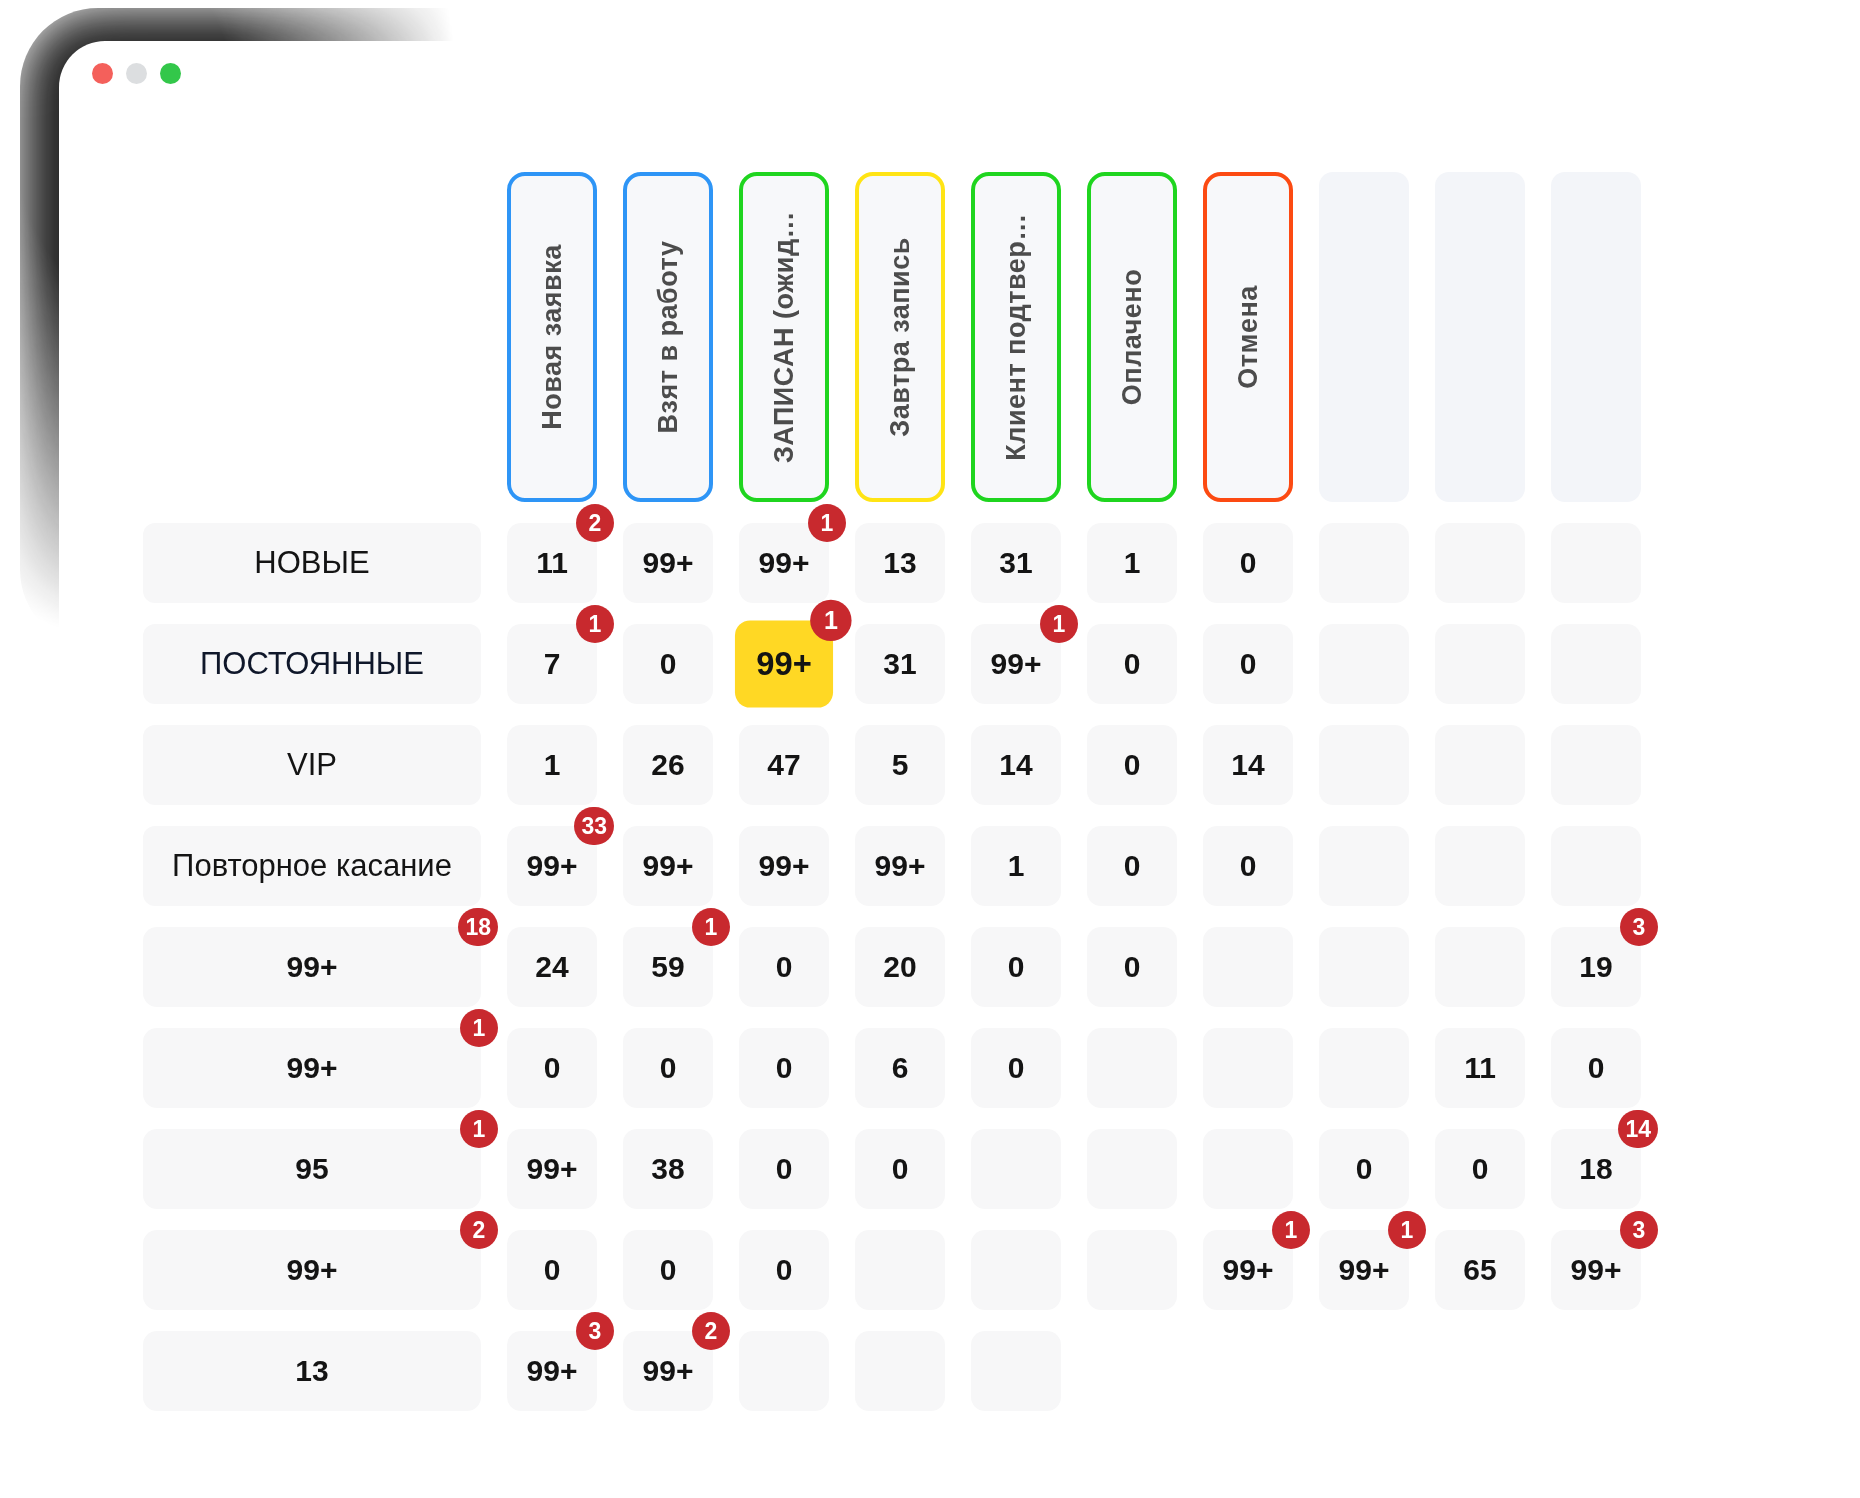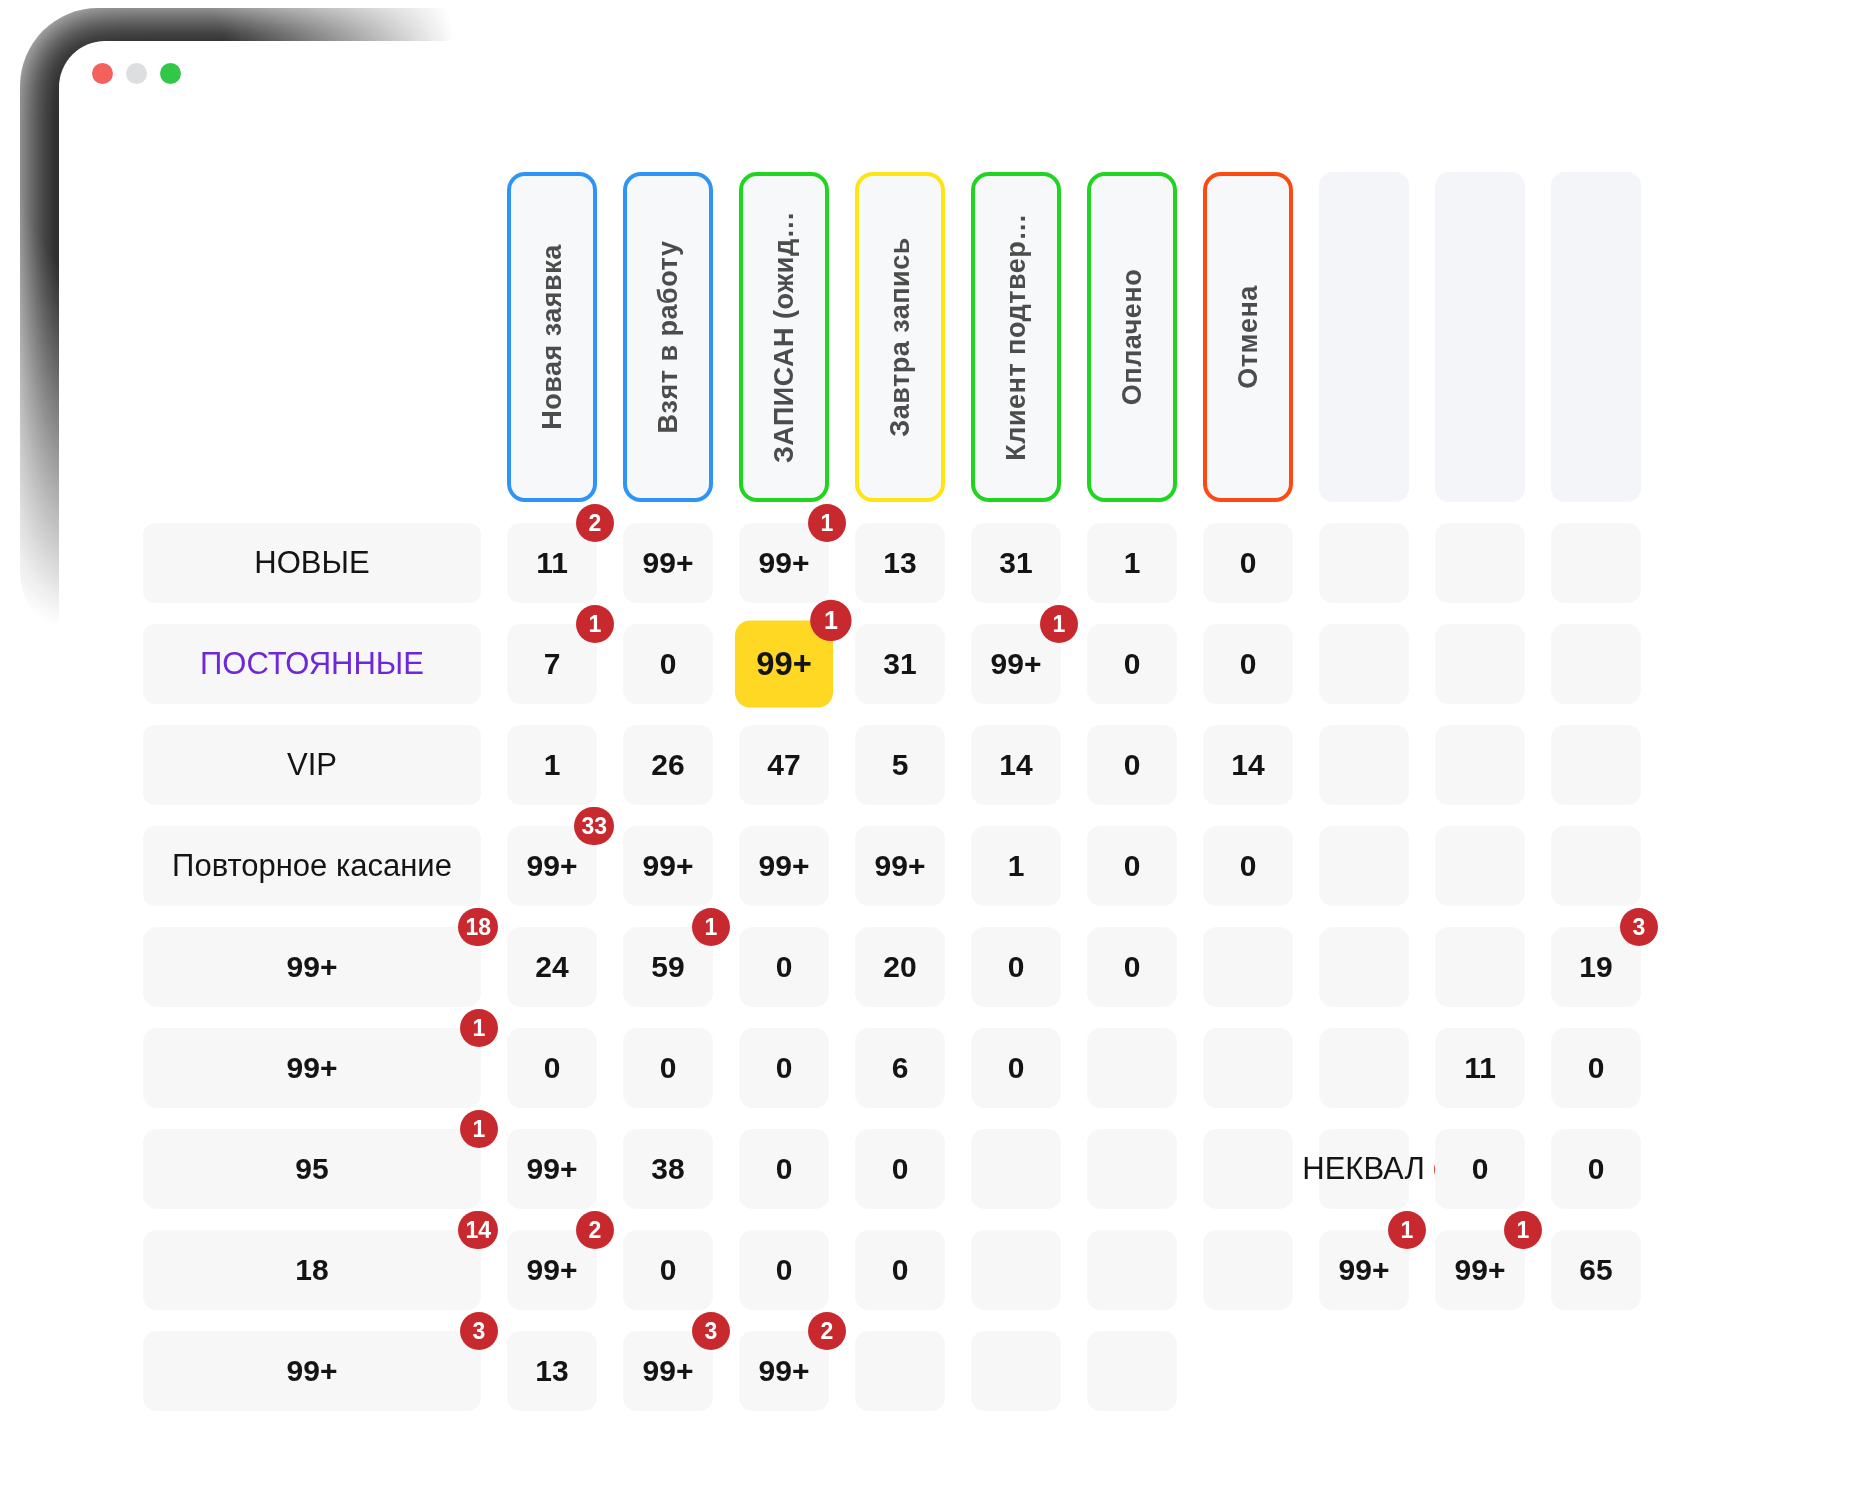--- a/index.html
+++ b/index.html
@@ -116,21 +116,21 @@
         </div>
         <div class="cell">
           <span>1</span>
         </div>
         <div class="cell">
           <span>0</span>
         </div>
         <div class="cell"></div>
         <div class="cell"></div>
         <div class="cell"></div>
-        <div class="rlabel" style="color: #6d28d9;">
+        <div class="rlabel" style="color: #0f172a;">
           <span>ПОСТОЯННЫЕ</span>
         </div>
         <div class="cell">
           <span>7</span>
           <div class="badge">1</div>
         </div>
         <div class="cell">
           <span>0</span>
         </div>
         <div class="cell hl">
@@ -278,32 +278,20 @@
         </div>
         <div class="cell">
           <span>0</span>
         </div>
         <div class="cell">
           <span>0</span>
         </div>
         <div class="cell"></div>
         <div class="cell"></div>
         <div class="cell"></div>
-        <div class="rlabel">
-          <span class="trash"><svg viewBox="0 0 24 26" width="29" height="31">
-              <rect x="9" y="0.5" width="6" height="3" rx="1" fill="#eceff1" stroke="#7d848c"></rect>
-              <rect x="3" y="3" width="18" height="3" rx="1.2" fill="#eceff1" stroke="#7d848c"></rect>
-              <path d="M5 7 L19 7 L17.6 25 L6.4 25 Z" fill="#e3e7ea" stroke="#7d848c"></path>
-              <path d="M8.2 9 L8.9 23 M12 9 L12 23 M15.8 9 L15.1 23" stroke="#9aa2aa" stroke-width="1"></path>
-            </svg></span>
-          <span>НЕКВАЛ</span>
-          <span class="noentry">
-            <i></i>
-          </span>
-        </div>
         <div class="cell">
           <span>0</span>
         </div>
         <div class="cell">
           <span>0</span>
         </div>
         <div class="cell">
           <span>18</span>
           <div class="badge">14</div>
         </div>

